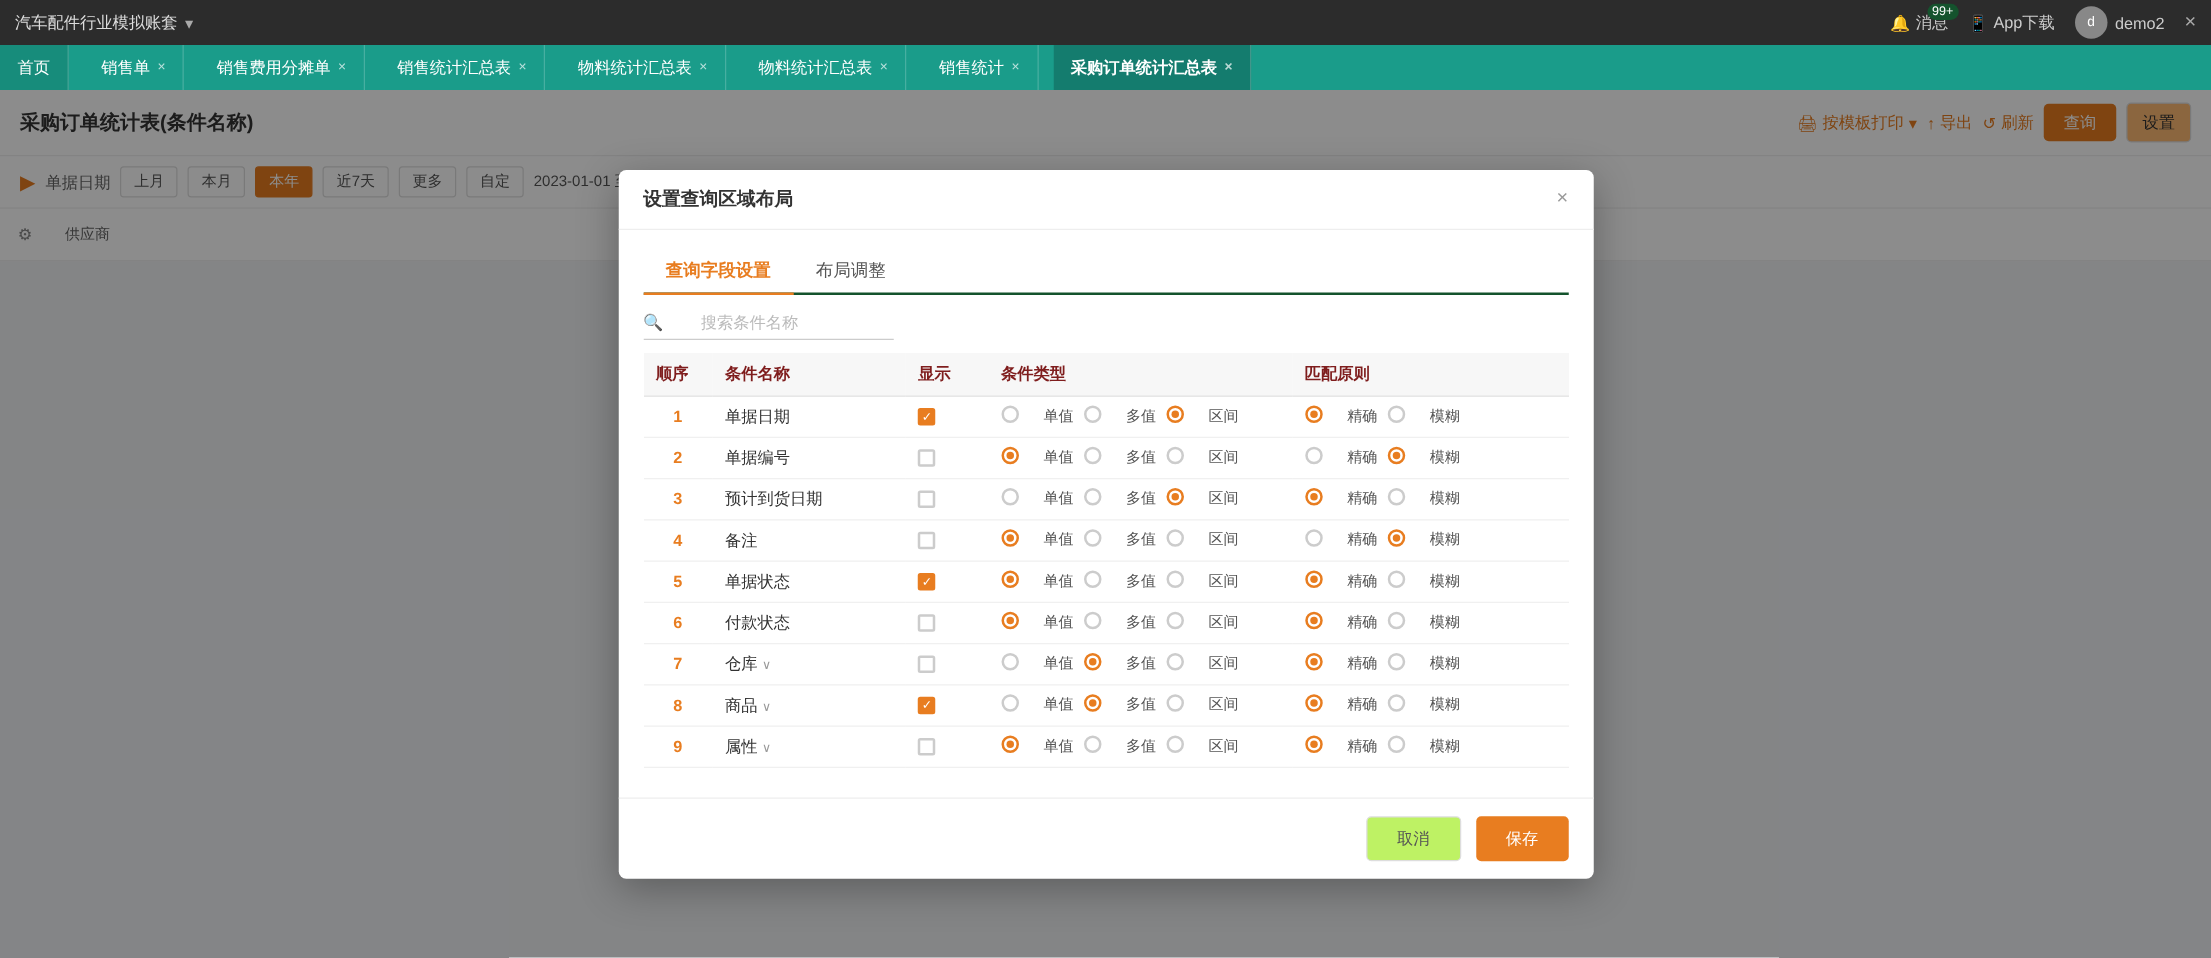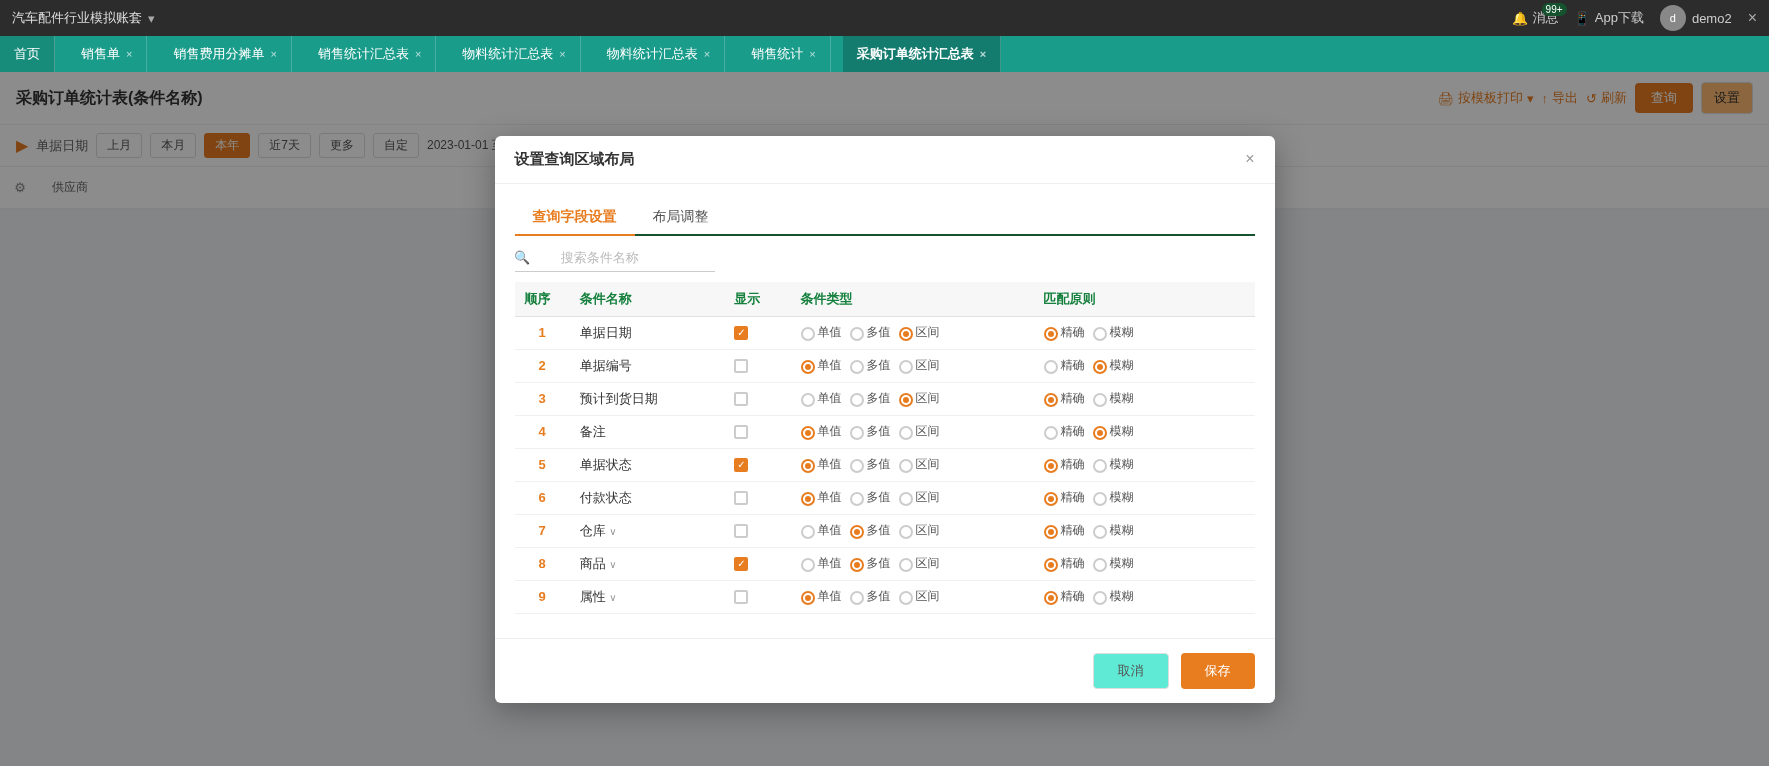--- a/index.html
+++ b/index.html
@@ -160,40 +160,40 @@
     }
     .modal-search input::placeholder { color: #bbb; }
 
     
     .config-table { width: 100%; border-collapse: collapse; }
     .config-table th {
       background: #f7f7f7;
       padding: 8px 10px;
       text-align: left;
       font-size: 13px;
-      color: #15803d;
+      color: #7f1d1d;
       font-weight: 600;
       border-bottom: 1px solid #e0e0e0;
     }
     .config-table td {
       padding: 7px 10px;
       border-bottom: 1px solid #f0f0f0;
       font-size: 13px;
       color: #333;
       vertical-align: middle;
     }
     .col-order { width: 50px; color: #e87d20; font-weight: bold; text-align: center; }
     .col-name { width: 140px; }
     .col-show { width: 60px; text-align: center; }
     .col-type { width: 220px; }
     .col-rule { width: 200px; }
 
     
     .radio-group { display: flex; align-items: center; gap: 8px; }
-    .radio-opt { display: flex; align-items: flex-end; gap: 3px; cursor: pointer; }
+    .radio-opt { display: flex; align-items: flex-start; gap: 20px; cursor: pointer; }
     .radio-circle {
       width: 14px; height: 14px; border-radius: 50%; border: 2px solid #ccc;
       display: flex; align-items: center; justify-content: center;
       flex-shrink: 0;
     }
     .radio-circle.checked { border-color: #e87d20; }
     .radio-circle.checked::after {
       content: ''; width: 6px; height: 6px; border-radius: 50%; background: #e87d20;
     }
     .radio-label { font-size: 12px; color: #555; }
@@ -205,21 +205,21 @@
       cursor: pointer; flex-shrink: 0;
     }
     .checkbox-box.checked { background: #e87d20; border-color: #e87d20; color: #fff; font-size: 10px; }
 
     
     .table-scroll { overflow-y: auto; max-height: 340px; }
 
     
     .btn-cancel {
       padding: 8px 24px; border: 1px solid #ddd; border-radius: 4px;
-      background: #5eead4; color: #555; cursor: pointer; font-size: 13px;
+      background: #bef264; color: #555; cursor: pointer; font-size: 13px;
     }
     .btn-save {
       padding: 8px 24px; border: none; border-radius: 4px;
       background: #e87d20; color: #fff; cursor: pointer; font-size: 13px;
     }
   </style>
 </head>
 <body>
 
 <div class="top-bar">

